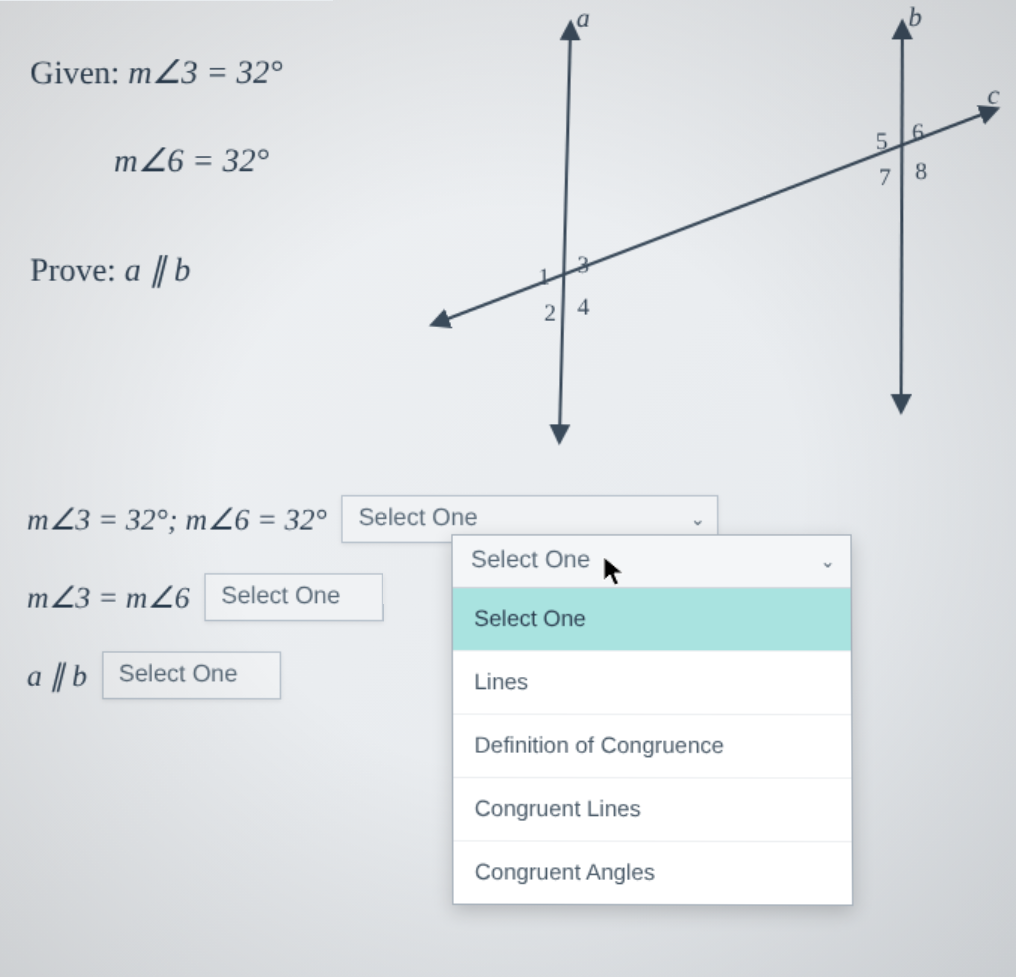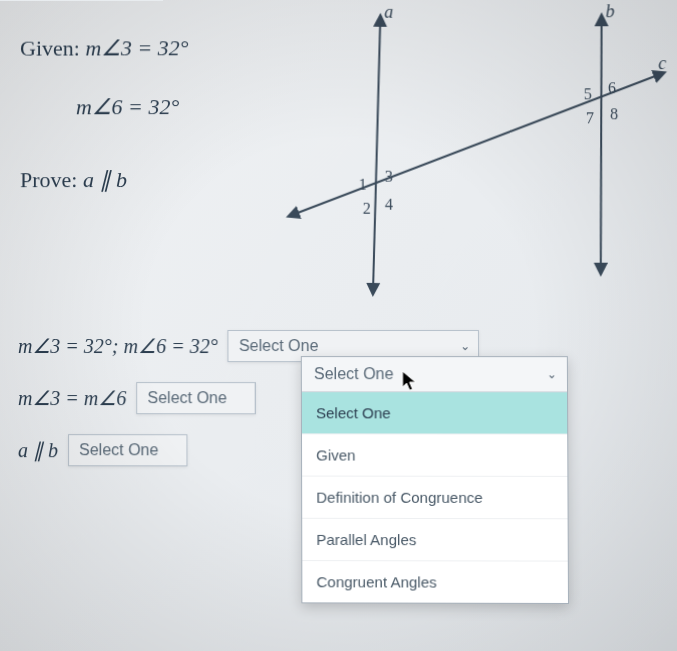--- a/index.html
+++ b/index.html
@@ -200,27 +200,27 @@
 
   <div class="dropdown">
     <div class="header">
       <span>Select One</span>
       <span class="chev">⌄</span>
     </div>
     <div class="item hl">
       <span>Select One</span>
     </div>
     <div class="item">
-      <span>Given</span>
+      <span>Lines</span>
     </div>
     <div class="item">
       <span>Definition of Congruence</span>
     </div>
     <div class="item">
-      <span>Parallel Angles</span>
+      <span>Congruent Lines</span>
     </div>
     <div class="item">
       <span>Congruent Angles</span>
     </div>
   </div>
 
   <svg class="cursor" width="18" height="22" viewBox="0 0 18 22">
     <path d="M1 1 L1 17 L5 13 L8 20 L11 19 L8 12 L14 12 Z" fill="#000" stroke="#fff" stroke-width="1"></path>
   </svg>
 

